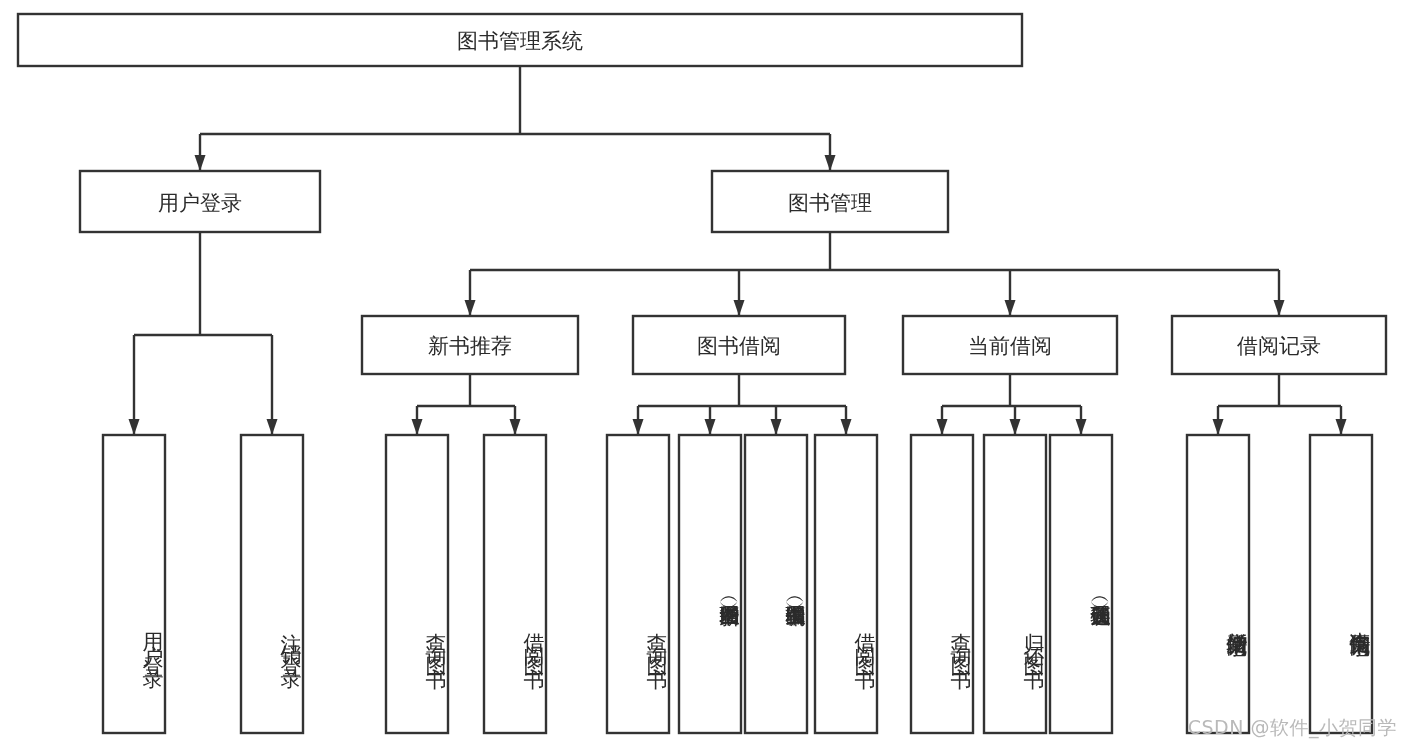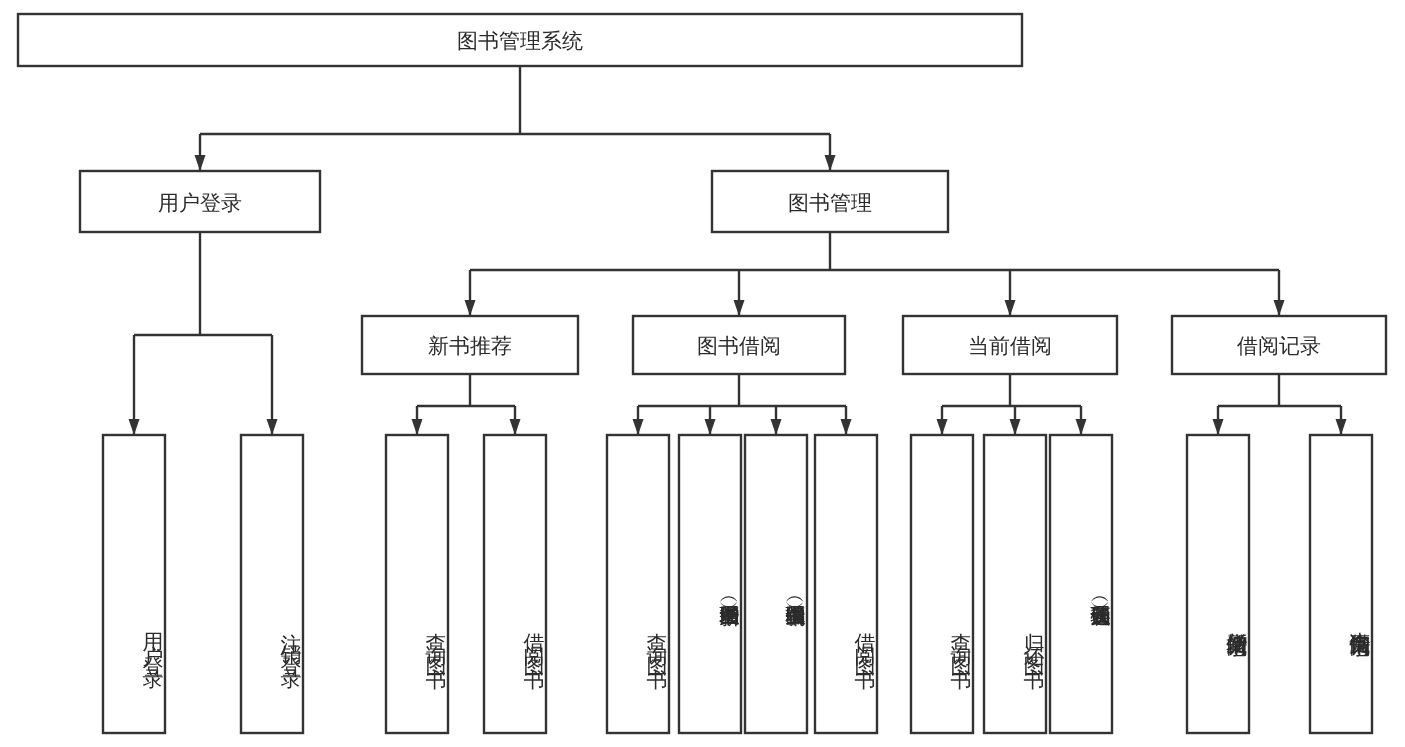--- a/index.html
+++ b/index.html
@@ -215,14 +215,15 @@
       <div class="vert-label-box" style="left: 679px; top: 439px; width: 62px; height: 290px; letter-spacing: 0px; font-size: 20px; padding-top: 6px;">新增图书（管理员）</div>
       <div class="vert-label-box" style="left: 745px; top: 439px; width: 62px; height: 290px; letter-spacing: 0px; font-size: 20px; padding-top: 6px;">编辑图书（管理员）</div>
       <div class="vert-label-box" style="left: 815px; top: 439px; width: 62px; height: 290px; letter-spacing: 12px; font-size: 21px; padding-top: 56px;">借阅图书</div>
       <div class="vert-label-box" style="left: 911px; top: 439px; width: 62px; height: 290px; letter-spacing: 12px; font-size: 21px; padding-top: 56px;">查询图书</div>
       <div class="vert-label-box" style="left: 984px; top: 439px; width: 62px; height: 290px; letter-spacing: 12px; font-size: 21px; padding-top: 56px;">归还图书</div>
       <div class="vert-label-box" style="left: 1050px; top: 439px; width: 62px; height: 290px; letter-spacing: 0px; font-size: 20px; padding-top: 6px;">确认归还（管理员）</div>
       <div class="vert-label-box" style="left: 1187px; top: 439px; width: 62px; height: 290px; letter-spacing: 1px; font-size: 21px; padding-top: 34px;">新增借阅记录</div>
       <div class="vert-label-box" style="left: 1310px; top: 439px; width: 62px; height: 290px; letter-spacing: 1px; font-size: 21px; padding-top: 34px;">查询借阅记录</div>
     </div>
 
+  <div id="watermark">CSDN @软件_小贺同学</div>
 
 </div>
 
 </body></html>

